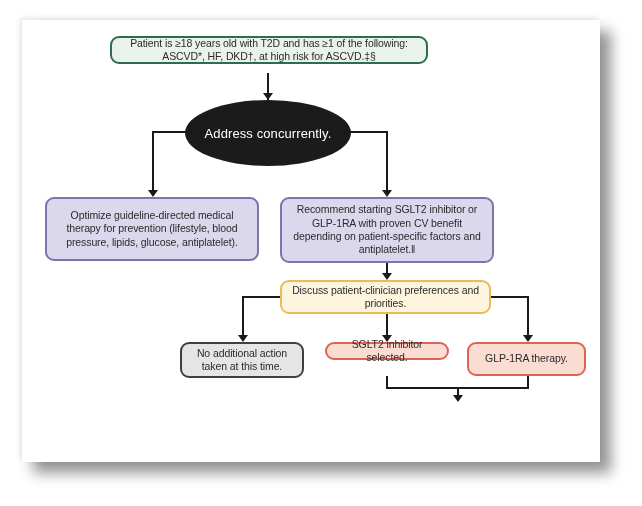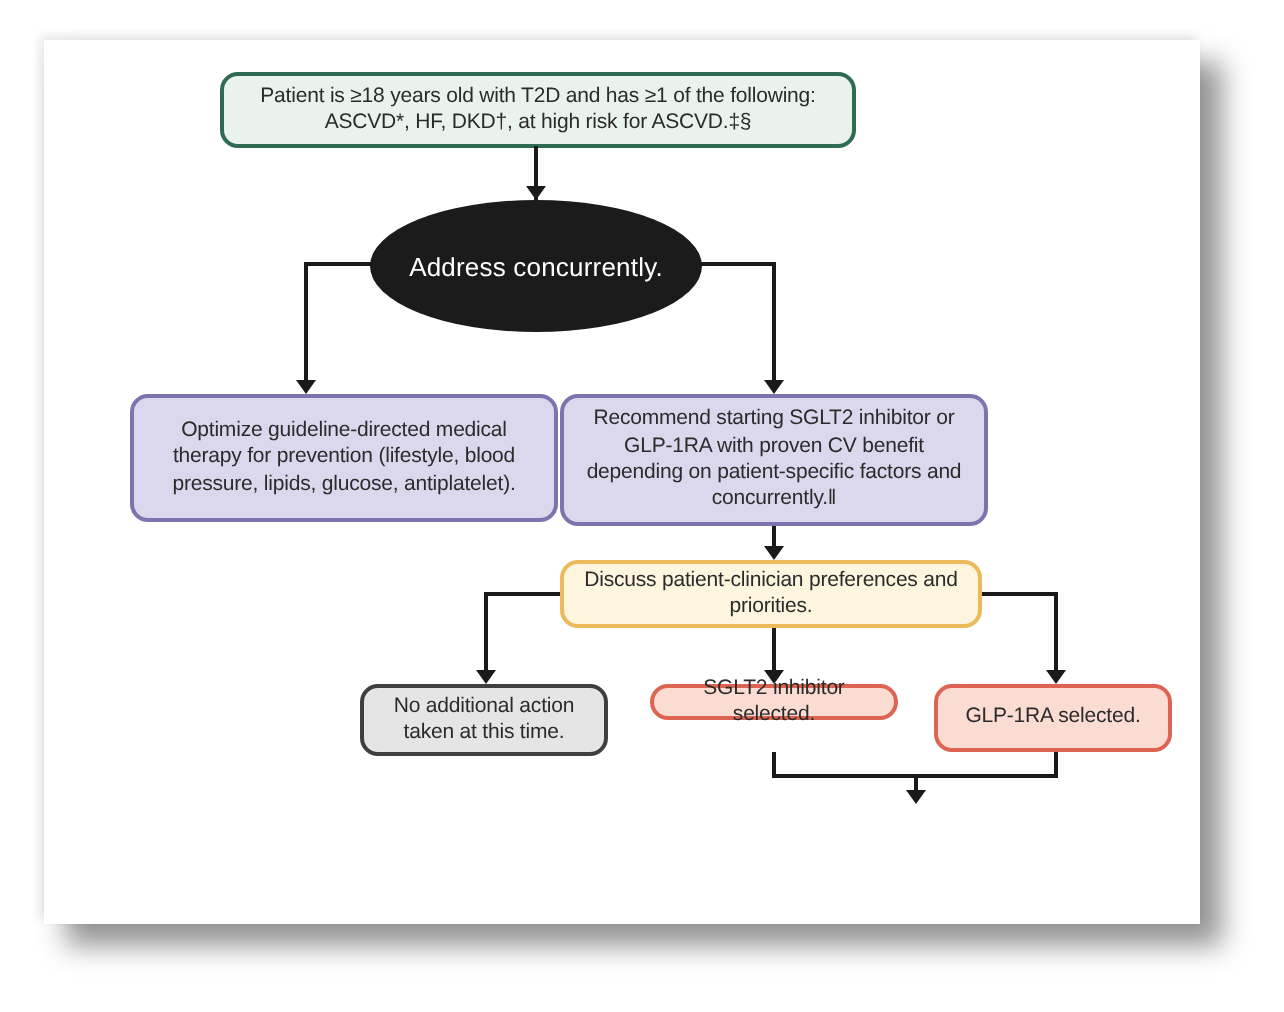--- a/index.html
+++ b/index.html
@@ -37,35 +37,35 @@
     border-left:5px solid transparent;border-right:5px solid transparent;
     border-top:7px solid var(--line,#1a1a1a);
   }
 </style>
 </head>
 <body>
 
 <div class="canvas">
   <div class="page">
 
-    <div class="node n-green" style="left:88px;top:16px;width:318px;height:38px;">Patient is ≥18 years old with T2D and has ≥1 of the following: ASCVD*, HF, DKD†, at high risk for ASCVD.‡§</div>
+    <div class="node n-green" style="left:88px;top:16px;width:318px;height:28px;">Patient is ≥18 years old with T2D and has ≥1 of the following: ASCVD*, HF, DKD†, at high risk for ASCVD.‡§</div>
 
     <div class="ellipse" style="left:163px;top:80px;width:166px;height:66px;">Address concurrently.</div>
 
-    <div class="node n-purple" style="left:23px;top:177px;width:214px;height:64px;margin-left:20px;">Optimize guideline-directed medical therapy for prevention (lifestyle, blood pressure, lipids, glucose, antiplatelet).</div>
+    <div class="node n-purple" style="left:23px;top:177px;width:214px;height:64px;">Optimize guideline-directed medical therapy for prevention (lifestyle, blood pressure, lipids, glucose, antiplatelet).</div>
 
-    <div class="node n-purple" style="left:258px;top:177px;width:214px;height:66px;">Recommend starting SGLT2 inhibitor or GLP-1RA with proven CV benefit depending on patient-specific factors and concurrently.‖</div>
+    <div class="node n-purple" style="left:258px;top:177px;width:214px;height:66px;">Recommend starting SGLT2 inhibitor or GLP-1RA with proven CV benefit depending on patient-specific factors and antiplatelet.‖</div>
 
     <div class="node n-yellow" style="left:258px;top:260px;width:211px;height:34px;">Discuss patient-clinician preferences and priorities.</div>
 
     <div class="node n-gray" style="left:158px;top:322px;width:124px;height:36px;">No additional action taken at this time.</div>
 
     <div class="node n-pink" style="left:303px;top:322px;width:124px;height:18px;">SGLT2 inhibitor selected.</div>
 
-    <div class="node n-pink" style="left:445px;top:322px;width:119px;height:34px;">GLP-1RA selected.</div>
+    <div class="node n-pink" style="left:445px;top:322px;width:119px;height:34px;">GLP-1RA therapy.</div>
 
 
     <div class="vline" style="left:245px;top:53px;height:27px;"></div>
     <div class="arr" style="left:241px;top:73px;"></div>
 
     <div class="hline" style="left:130px;top:111px;width:42px;"></div>
     <div class="vline" style="left:130px;top:111px;height:60px;"></div>
     <div class="arr" style="left:126px;top:170px;"></div>
 
     <div class="hline" style="left:322px;top:111px;width:44px;"></div>

